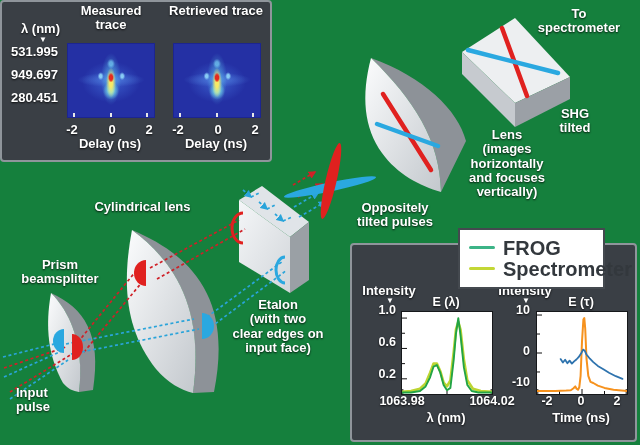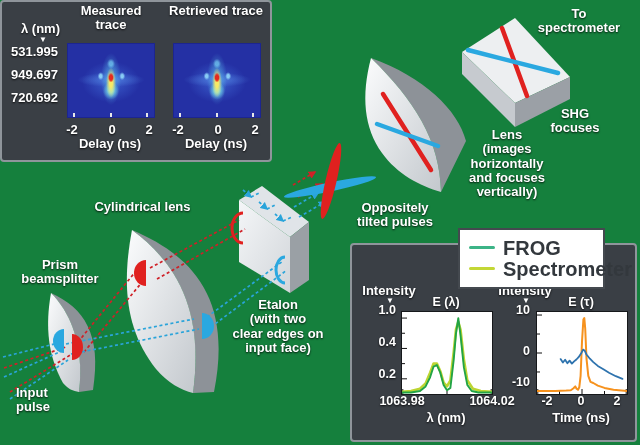--- a/index.html
+++ b/index.html
@@ -134,21 +134,21 @@
       <ellipse cx="331" cy="181" rx="5.5" ry="39" fill="#e0211f" transform="rotate(13 331 181)"></ellipse>
     </g>
   </svg>
 
   <div class="lbl ctr" style="left:64px;top:4px;width:94px;">Measured trace</div>
   <div class="lbl ctr" style="left:169px;top:4px;width:94px;">Retrieved trace</div>
   <div class="lbl rgt" style="left:2px;top:22px;width:58px;">λ (nm)</div>
   <div class="arrow" style="left:39px;top:36px;">▼</div>
   <div class="lbl rgt" style="left:2px;top:45px;width:56px;">531.995</div>
   <div class="lbl rgt" style="left:2px;top:68px;width:56px;">949.697</div>
-  <div class="lbl rgt" style="left:2px;top:91px;width:56px;">720.692</div>
+  <div class="lbl rgt" style="left:2px;top:91px;width:56px;">280.451</div>
 
   <div class="trace" style="left:67px;">
     <span class="tk" style="left:6%;"></span>
       <span class="tk" style="left:49%;"></span>
       <span class="tk" style="left:91%;"></span>
   </div>
   <div class="trace" style="left:173px;">
     <span class="tk" style="left:6%;"></span>
       <span class="tk" style="left:49%;"></span>
       <span class="tk" style="left:91%;"></span>
@@ -173,21 +173,21 @@
 clear edges on
 input face)</div>
   <div class="lbl ctr" style="left:345px;top:201px;width:100px;">Oppositely
 tilted pulses</div>
   <div class="lbl ctr" style="left:453px;top:128px;width:108px;">Lens
 (images
 horizontally
 and focuses
 vertically)</div>
   <div class="lbl ctr" style="left:534px;top:107px;width:82px;">SHG
-focuses</div>
+tilted</div>
   <div class="lbl ctr" style="left:520px;top:7px;width:118px;">To
 spectrometer</div>
 
   <div id="legend">
     <div class="legrow">
       <span class="swatch" style="background: rgb(60, 180, 135);"></span>
       <span class="leglabel">FROG</span>
     </div>
     <div class="legrow">
       <span class="swatch" style="background: rgb(195, 215, 53);"></span>
@@ -206,21 +206,21 @@
         <line x1="0" y1="21.25925925925926" x2="3" y2="21.25925925925926" stroke="#111" stroke-width="1"></line>
         <line x1="0" y1="6.074074074074076" x2="5" y2="6.074074074074076" stroke="#111" stroke-width="1"></line>
         <line x1="0.8" y1="82" x2="0.8" y2="77" stroke="#111" stroke-width="1"></line>
         <line x1="45" y1="82" x2="45" y2="79" stroke="#111" stroke-width="1"></line>
         <line x1="89.2" y1="82" x2="89.2" y2="77" stroke="#111" stroke-width="1"></line>
         <path d="M0.0,79.7 L9.0,79.0 L18.0,76.7 L23.6,71.4 L28.1,60.7 L31.5,51.6 L34.9,51.6 L38.3,59.2 L41.6,70.6 L45.0,74.4 L48.4,68.3 L51.7,40.2 L54.0,17.5 L56.3,9.9 L58.5,17.5 L61.9,47.8 L65.3,68.3 L70.9,76.7 L78.8,79.0 L90.0,79.7" fill="none" stroke="#bcd531" stroke-width="2.6" stroke-linejoin="round" stroke-linecap="round"></path>
         <path d="M0.0,80.5 L9.0,80.5 L18.0,79.0 L23.6,74.4 L28.1,65.3 L31.5,54.7 L34.9,53.1 L38.3,60.7 L41.6,72.9 L45.0,78.2 L48.4,75.9 L51.7,47.8 L54.0,21.3 L56.3,6.1 L58.5,22.8 L61.9,55.4 L65.3,72.9 L69.7,79.0 L76.5,80.5 L90.0,80.5" fill="none" stroke="#22a445" stroke-width="1.9" stroke-linejoin="round" stroke-linecap="round"></path>
       </svg>
     </div>
   <div class="lbl rgt t12" style="left:366px;top:304px;width:30px;">1.0</div>
-  <div class="lbl rgt t12" style="left:366px;top:336px;width:30px;">0.4</div>
+  <div class="lbl rgt t12" style="left:366px;top:336px;width:30px;">0.6</div>
   <div class="lbl rgt t12" style="left:366px;top:368px;width:30px;text-align:right;">0.2</div>
   <div class="lbl ctr t12" style="left:371px;top:395px;width:62px;">1063.98</div>
   <div class="lbl ctr t12" style="left:461px;top:395px;width:62px;">1064.02</div>
   <div class="lbl ctr" style="left:399px;top:411px;width:94px;">λ (nm)</div>
 
   <div class="lbl ctr" style="left:486px;top:284px;width:78px;">Intensity</div>
   <div class="arrow" style="left:522px;top:297px;">▼</div>
   <div class="lbl ctr t12" style="left:543px;top:296px;width:76px;">E (τ)</div>
   <div class="plot" style="left:536px;top:311px;">
       <svg width="90" height="82">

